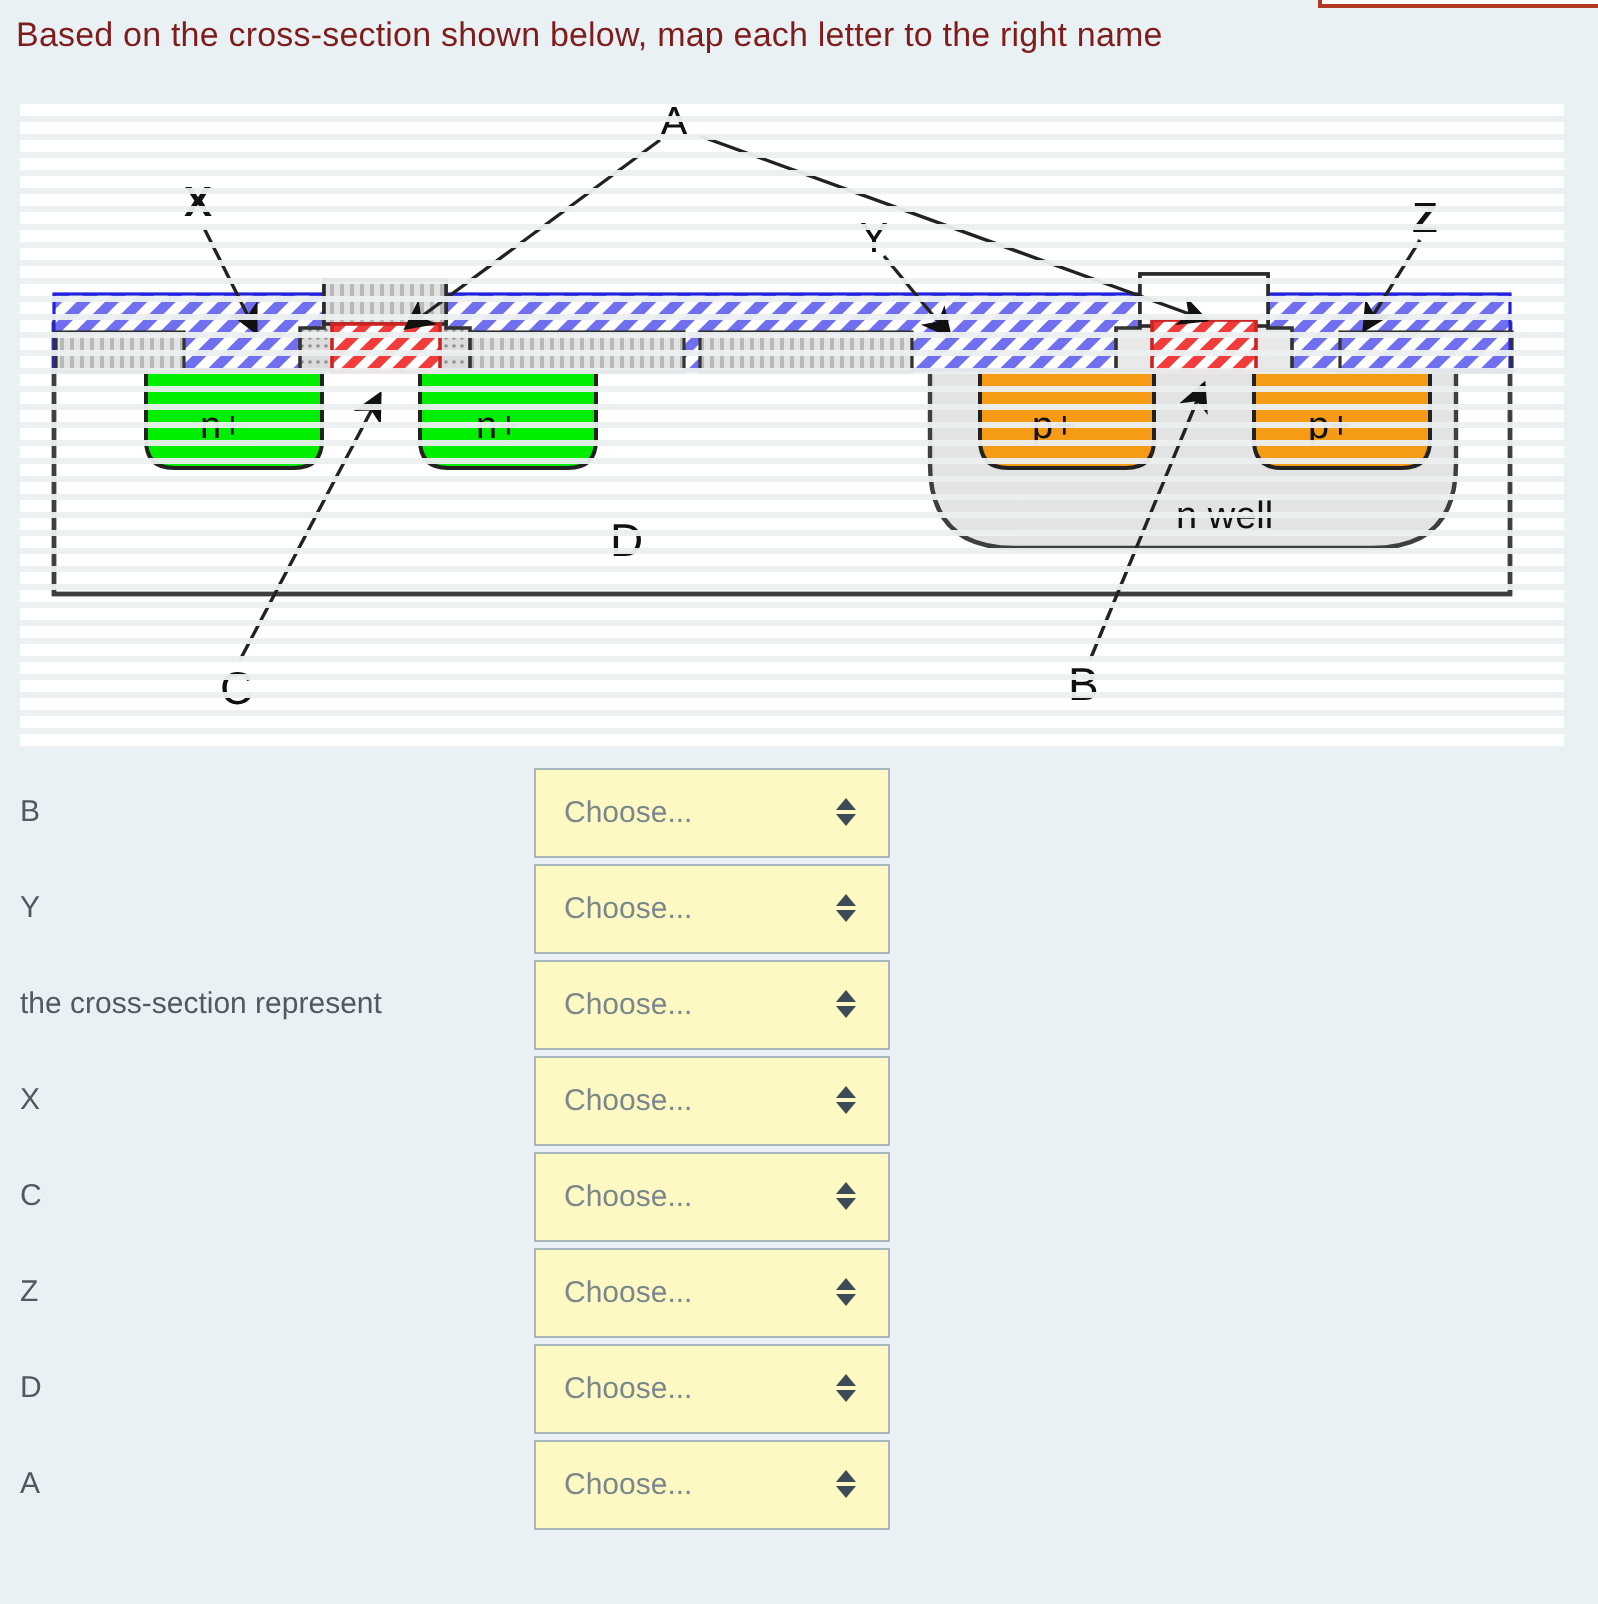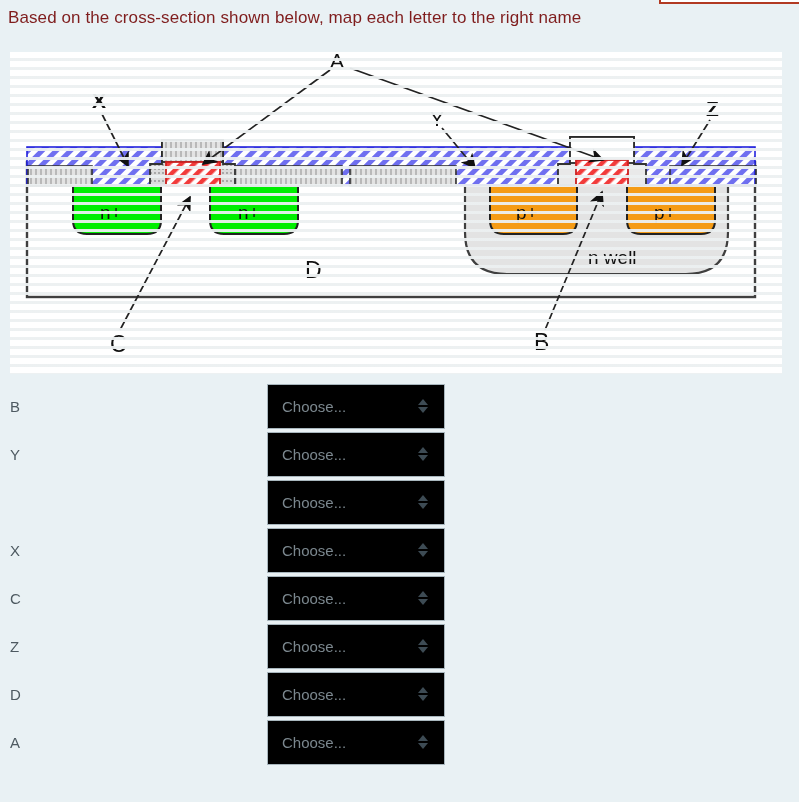--- a/index.html
+++ b/index.html
@@ -42,21 +42,21 @@
   .form-area{position:absolute;left:0;top:382px;width:799px;}
   .row{
     position:relative;height:48px;display:flex;align-items:center;
   }
   .row-label{
     position:absolute;left:10px;top:50%;transform:translateY(-50%);
     font-size:15px;color:#4e5a61;white-space:nowrap;
   }
   .select-box{
     position:absolute;left:267px;width:178px;height:45px;
-    background:#000000;border:1px solid #a8b6bd;box-sizing:border-box;
+    background:#fef9c3;border:1px solid #a8b6bd;box-sizing:border-box;
     display:flex;align-items:center;
   }
   .select-text{
     font-size:15px;color:#7b878e;margin-left:14px;flex:1;
   }
   .spinner{
     width:18px;margin-right:12px;display:flex;flex-direction:column;
     align-items:center;justify-content:center;gap:2px;
   }
   .spinner i{
@@ -196,20 +196,21 @@
     <div class="select-box">
       <span class="select-text">Choose...</span>
       <span class="spinner">
           <i class="up"></i>
           <i class="down"></i>
         </span>
     </div>
   </div>
 
   <div class="row">
+    <div class="row-label">the cross-section represent</div>
     <div class="select-box">
       <span class="select-text">Choose...</span>
       <span class="spinner">
           <i class="up"></i>
           <i class="down"></i>
         </span>
     </div>
   </div>
 
   <div class="row">

